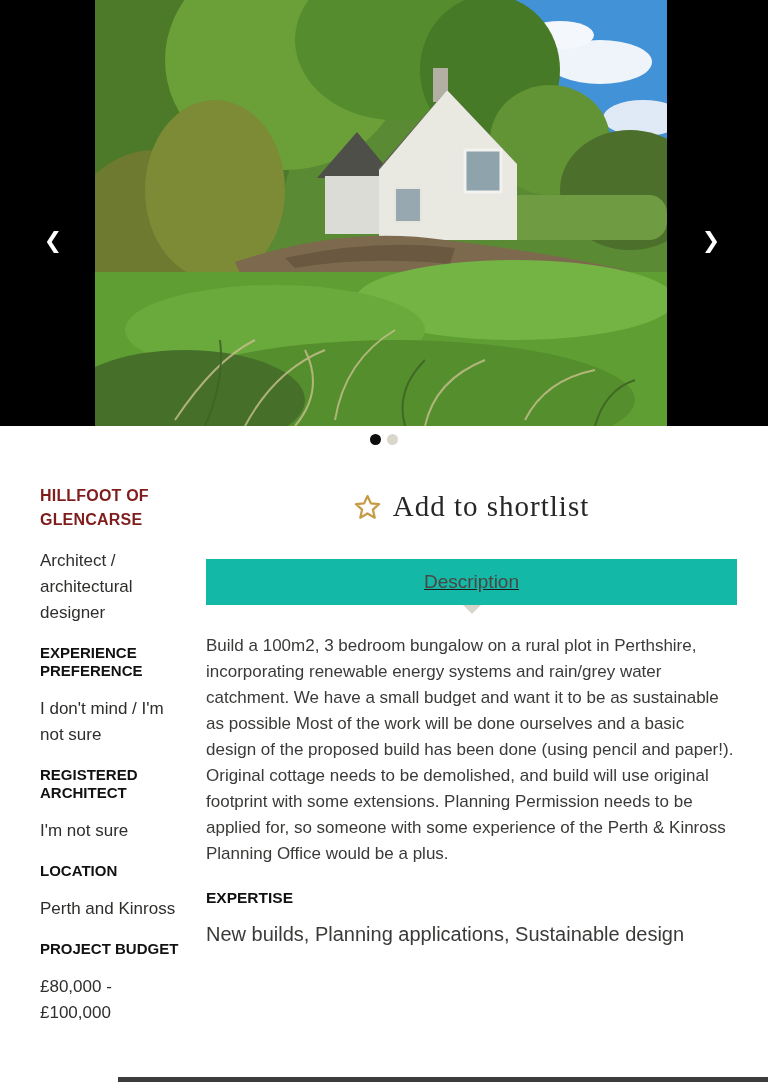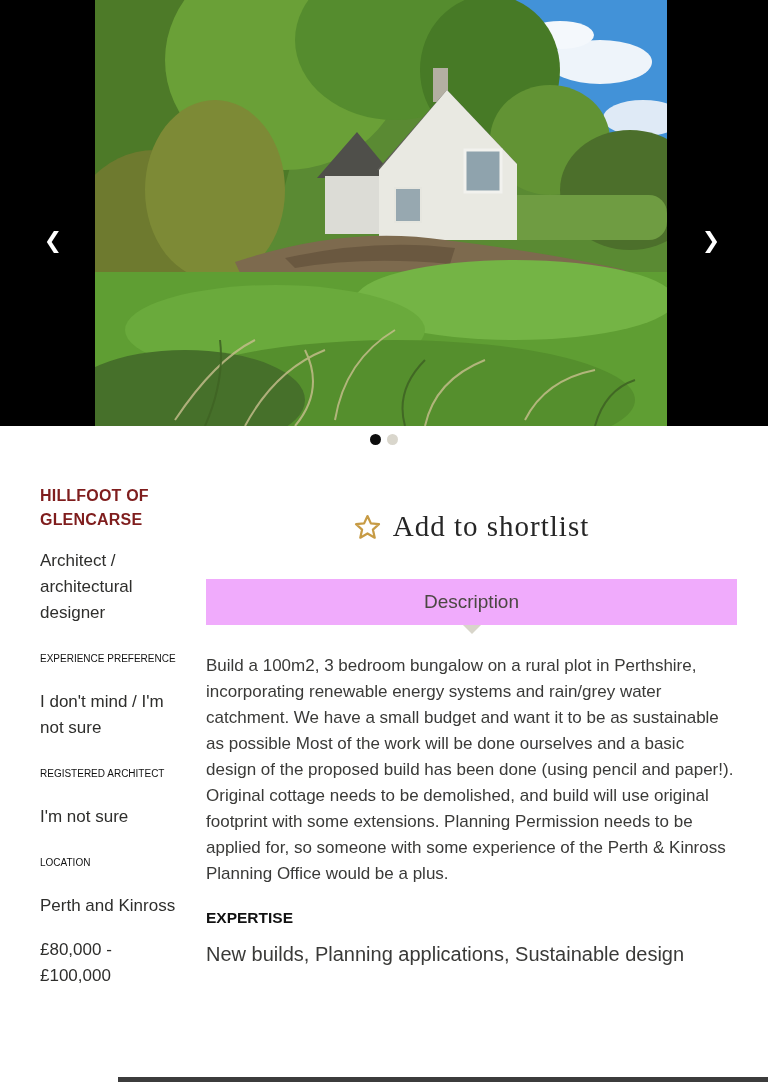--- a/index.html
+++ b/index.html
@@ -20,29 +20,29 @@
   .dots { height:26px; display:flex; align-items:center; justify-content:center; gap:6px; background:#fff; }
   .dot { width:11px; height:11px; border-radius:50%; display:inline-block; }
   .dot.active { background:#0d0d0d; }
   .dot.inactive { background:#d9d6cc; }
 
   
   .content { display:flex; padding:32px 31px 0 40px; }
   .sidebar { width:166px; flex:none; padding-right:20px; }
   .side-title { font-size:16px; font-weight:bold; line-height:24px; letter-spacing:.2px; margin-bottom:16px; color:#7f1d1d; }
   .side-sub { font-size:17px; line-height:26px; color:#2e2e2c; margin-bottom:18px; }
-  .side-label { font-size:10px; font-weight:normal; line-height:29px; color:#111; margin-bottom:16px; }
+  .side-label { font-size:15px; font-weight:bold; line-height:18px; color:#111; margin-bottom:16px; }
   .side-value { font-size:17px; line-height:26px; color:#2e2e2c; margin-bottom:18px; }
 
-  .main { flex:1;margin-top:20px; }
+  .main { flex:1; }
   .shortlist { display:flex; align-items:center; justify-content:center; gap:12px; margin:6px 0 36px 0; cursor:pointer; }
   .shortlist .star { width:27px; height:26px; flex:none; }
   .shortlist .shortlist-text { font-family:cursive; font-size:29px; color:#262626; letter-spacing:1px; }
 
-  .tab { position:relative; width:100%; height:46px; background:#f0abfc; display:flex; align-items:center; justify-content:center; }
+  .tab { position:relative; width:100%; height:46px; background:#14b8a6; display:flex; align-items:center; justify-content:center;text-decoration:underline; }
   .tab-label { font-size:19px; color:#4a4742; }
   .tab::after { content:""; position:absolute; left:50%; bottom:-9px; transform:translateX(-50%);
                 border-left:9px solid transparent; border-right:9px solid transparent; border-top:9px solid #d8d5ca; }
 
   .desc { margin-top:28px; font-size:17px; line-height:26px; color:#3a3a38; }
   .expertise-label { margin-top:22px; font-size:15.5px; font-weight:bold; color:#111; }
   .expertise-value { margin-top:14px; font-size:20px; line-height:26px; color:#3a3a38; }
 
   .bottom-strip { position:absolute; left:118px; right:0; bottom:0; height:5px; background:#3c3c3c; }
 </style>
@@ -122,20 +122,21 @@
 
       <div class="side-label">EXPERIENCE PREFERENCE</div>
       <div class="side-value">I don't mind / I'm not sure</div>
 
       <div class="side-label">REGISTERED ARCHITECT</div>
       <div class="side-value">I'm not sure</div>
 
       <div class="side-label">LOCATION</div>
       <div class="side-value">Perth and Kinross</div>
 
+      <div class="side-label">PROJECT BUDGET</div>
       <div class="side-value">£80,000 - £100,000</div>
     </aside>
 
     <main class="main">
 
       <div class="shortlist">
         <svg class="star" viewBox="0 0 24 23">
           <path d="M12 1.8 L15 8.3 L22.2 9 L16.8 13.8 L18.4 21 L12 17.2 L5.6 21 L7.2 13.8 L1.8 9 L9 8.3 Z" fill="none" stroke="#c79b45" stroke-width="2" stroke-linejoin="round"></path>
         </svg>
         <span class="shortlist-text">Add to shortlist</span>

